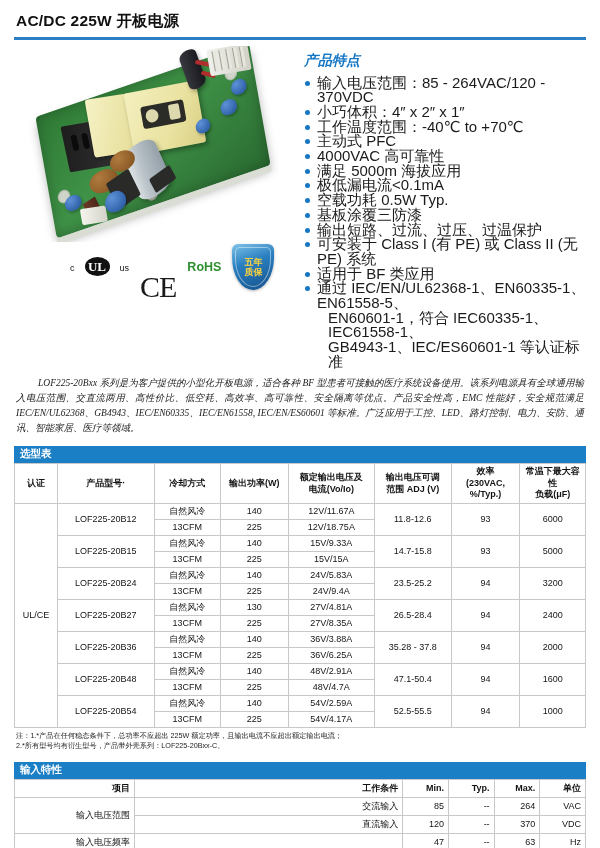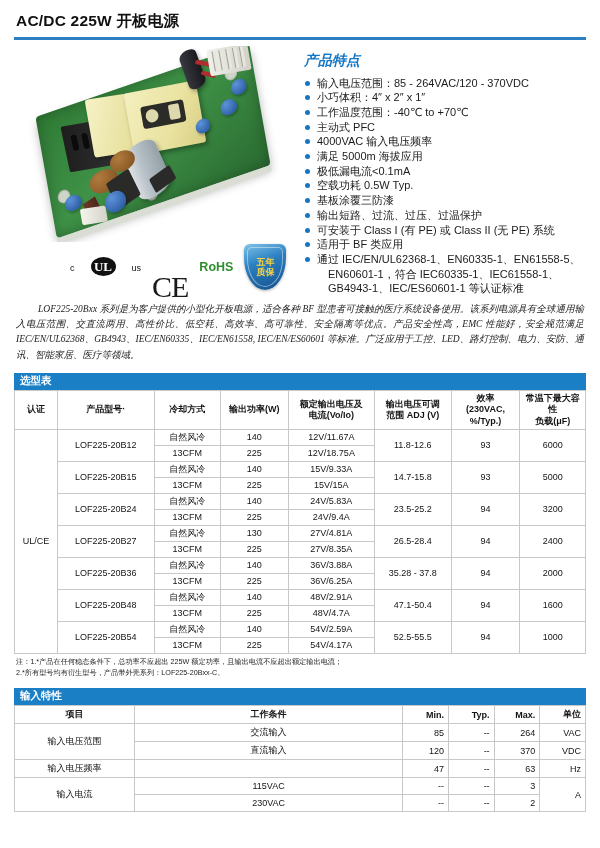--- a/index.html
+++ b/index.html
@@ -125,21 +125,21 @@
   .logos {
     position: absolute; left: 56px; top: 196px; width: 232px; height: 54px;
     display: flex; align-items: center; gap: 11px;
   }
   .ul-mark { display: flex; align-items: baseline; color: #111; }
   .ul-mark .c { font-size: 9px; }
   .ul-mark .ul {
     display: inline-block; position: relative;
     width: 25px; height: 19px; border-radius: 50%;
     background: #111; color: #fff; font-weight: bold; font-size: 13px;
-    text-align: center; line-height: 19px; margin: 0 16px;
+    text-align: center; line-height: 19px; margin: 0 10px;
     font-family: "Liberation Serif", serif;
   }
   .ul-mark .us { font-size: 9px; }
   .ce { font-size: 30px; letter-spacing: -1px; font-weight: 400;
         font-family: Liberation Serif, serif; margin-top: 40px; }
   .rohs { color: #2f8f2f; font-size: 12.5px; font-weight: bold; }
   .shield {
     position: relative; width: 42px; height: 46px;
     background: linear-gradient(160deg,#7fc4ea 0%,#2a7fc0 40%,#15508c 100%);
     border-radius: 6px 6px 50% 50%/6px 6px 70% 70%;
@@ -153,21 +153,21 @@
   .shield .rim { position:absolute; inset:3px; border:1px solid rgba(255,255,255,.45);
     border-radius: 5px 5px 50% 50%/5px 5px 70% 70%; }
 
   
   .feat-title {
     color: #1577c4; font-size: 14px; font-weight: bold; font-style: italic;
     margin-bottom: 6px;
   }
   ul.feats { list-style: none; }
   ul.feats li {
-    position: relative; padding-left: 13px; font-size: 11px; line-height: 14.7px;
+    position: relative; padding-left: 13px; font-size: 15px; line-height: 14.7px;
     color: #1b1b1b;
   }
   ul.feats li:before {
     content: ""; position: absolute; left: 1px; top: 5px;
     width: 5px; height: 5px; border-radius: 50%; background: #1577c4;
   }
   ul.feats li.cont { padding-left: 24px; }
   ul.feats li.cont:before { display: none; }
 
   
@@ -199,21 +199,21 @@
   table.spec th { font-weight: bold; line-height: 11.5px; height: 26px; }
   table.spec td { height: 15.4px; line-height: 11px; }
   .notes { font-size: 7.2px; line-height: 10.5px; color: #222; padding: 3px 2px 0 2px; }
 
   table.inp { font-size: 9px; }
   table.inp th, table.inp td {
     border: 1px solid #c8c8c8; padding: 2px 4px; color: #141414; height: 17px;
   }
   table.inp th { font-weight: bold; }
   table.inp .c { text-align: right; }
-  table.inp .l { text-align: center; }
+  table.inp .l { text-align: right; }
 </style>
 </head>
 <body>
 
 <div class="page">
 
   <div class="doc-title">AC/DC 225W 开板电源</div>
   <div class="title-rule"></div>
 
   <div class="top">
@@ -274,21 +274,21 @@
       </div>
     </div>
 
     <div class="feat-col">
       <div class="feat-title">产品特点</div>
       <ul class="feats">
         <li>输入电压范围：85 - 264VAC/120 - 370VDC</li>
         <li>小巧体积：4″ x 2″ x 1″</li>
         <li>工作温度范围：-40℃ to +70℃</li>
         <li>主动式 PFC</li>
-        <li>4000VAC 输入电压频率</li>
+        <li>4000VAC 高可靠性</li>
         <li>满足 5000m 海拔应用</li>
         <li>极低漏电流&lt;0.1mA</li>
         <li>空载功耗 0.5W Typ.</li>
         <li>基板涂覆三防漆</li>
         <li>输出短路、过流、过压、过温保护</li>
         <li>可安装于 Class I (有 PE) 或 Class II (无 PE) 系统</li>
         <li>适用于 BF 类应用</li>
         <li>通过 IEC/EN/UL62368-1、EN60335-1、EN61558-5、</li>
         <li class="cont">EN60601-1，符合 IEC60335-1、IEC61558-1、</li>
         <li class="cont">GB4943-1、IEC/ES60601-1 等认证标准</li>

